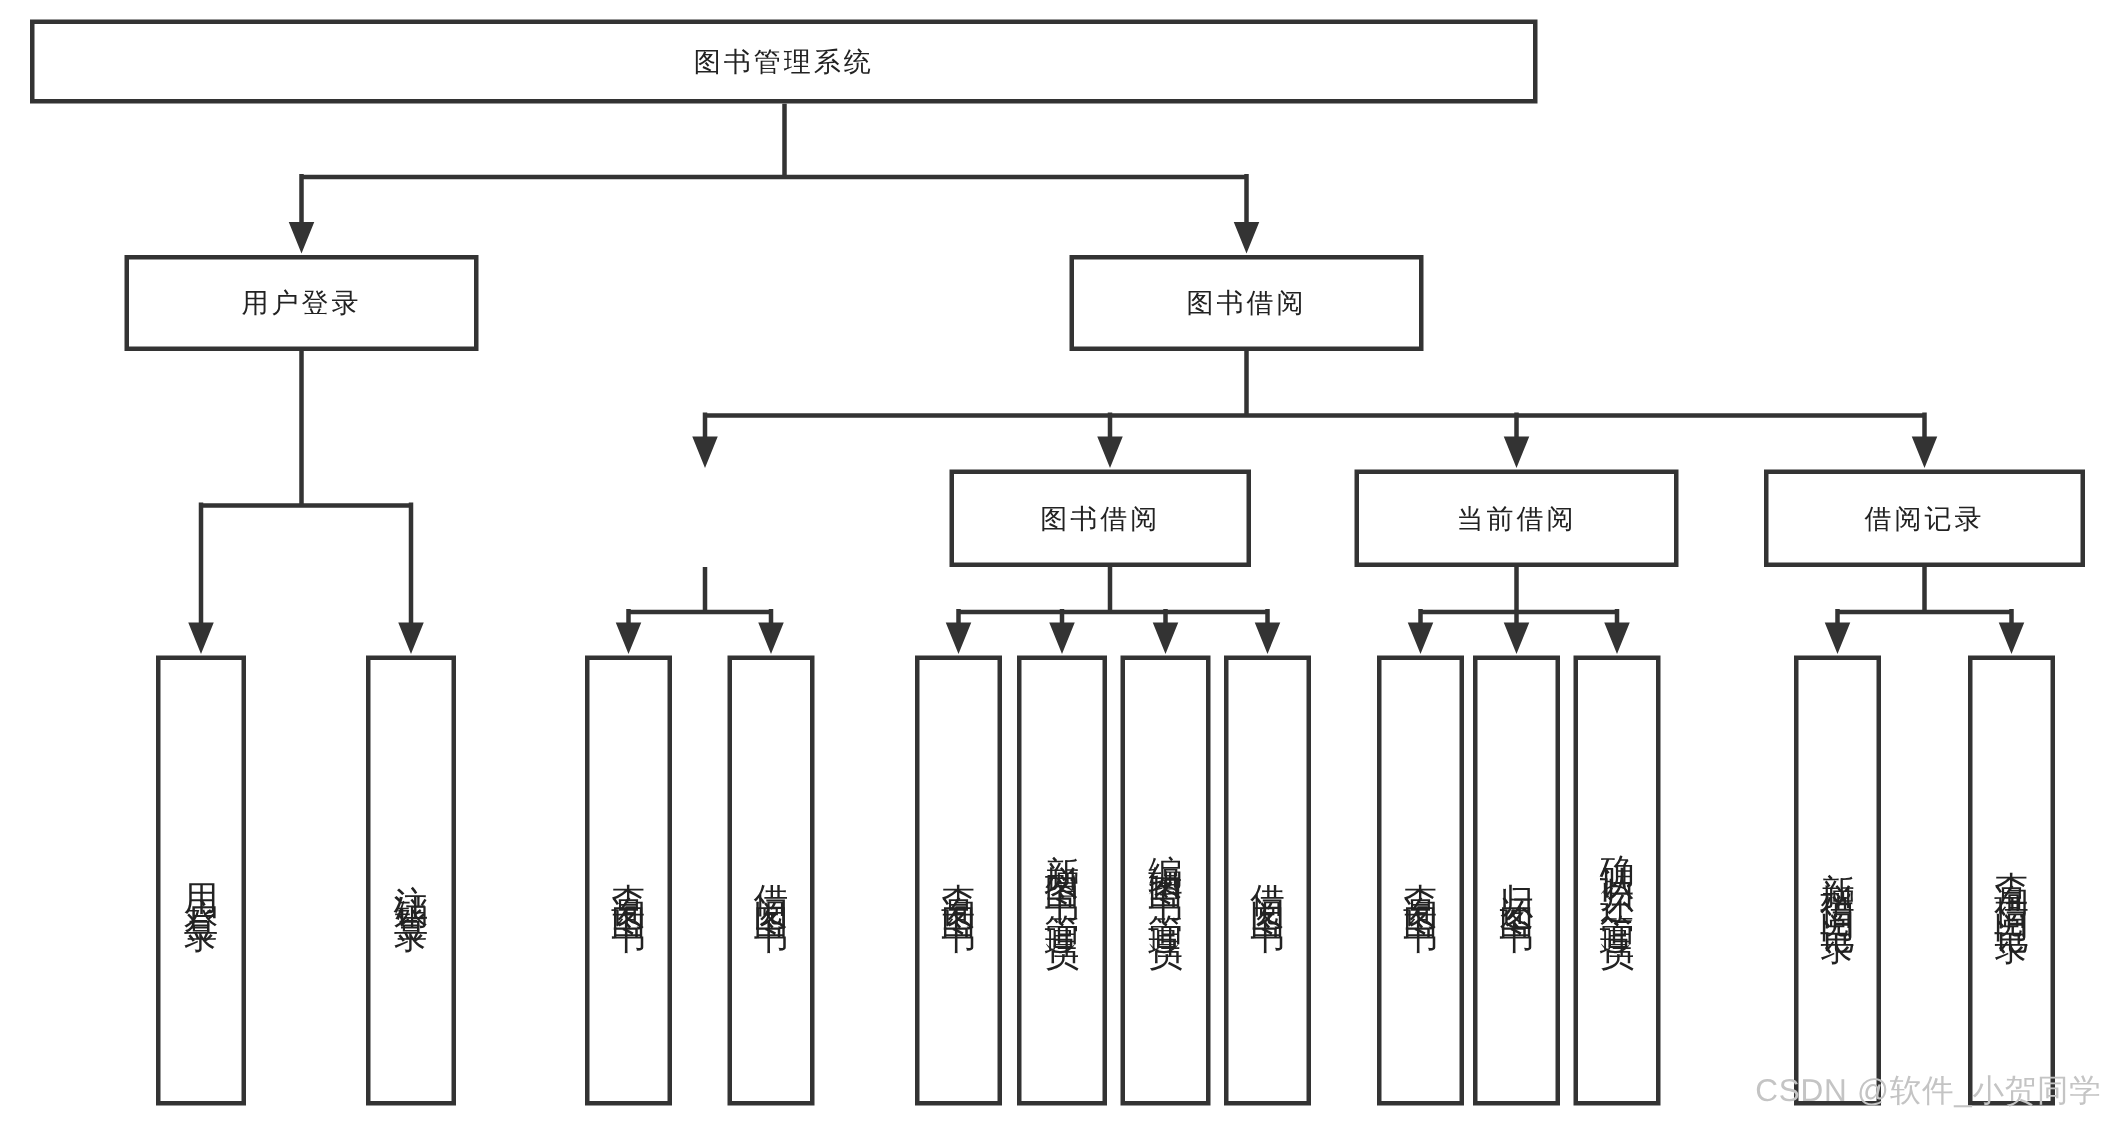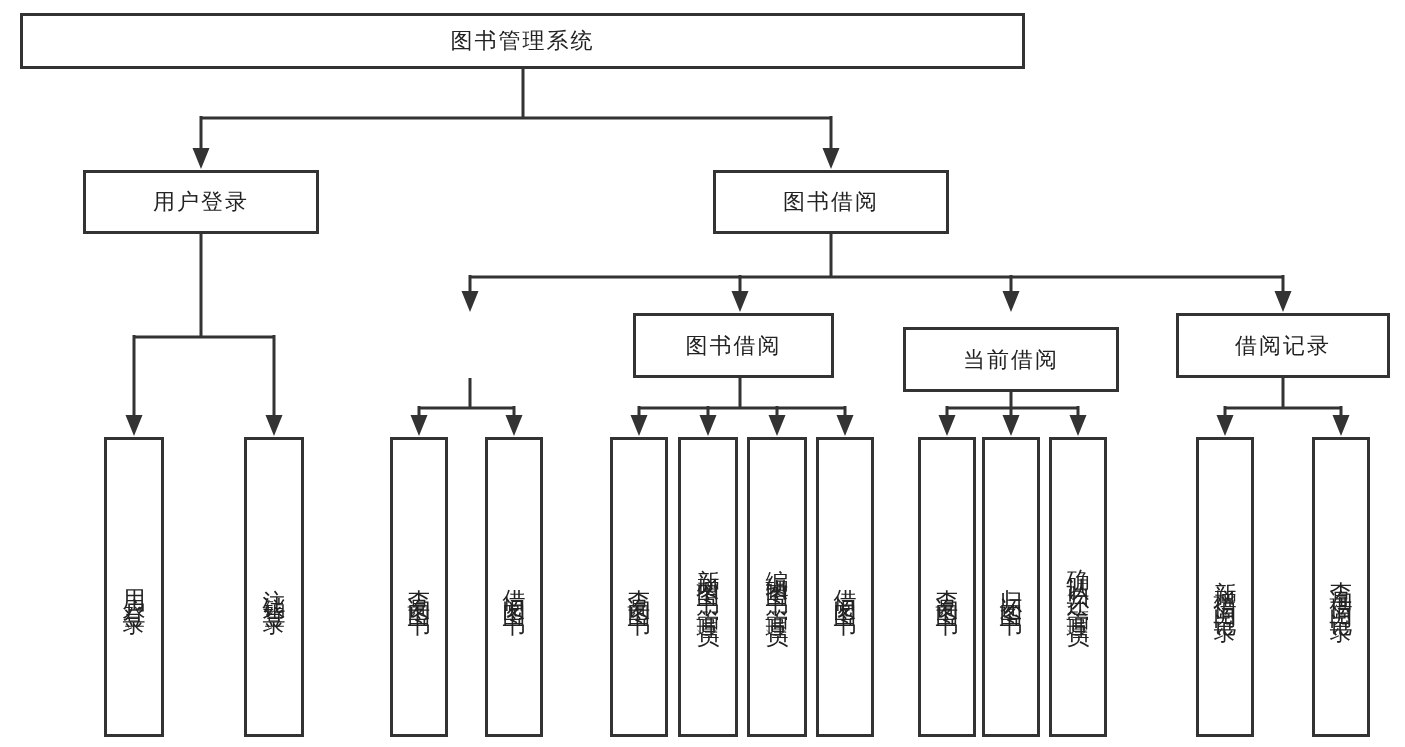--- a/index.html
+++ b/index.html
@@ -18,21 +18,21 @@
   .node {
     position: absolute;
     box-sizing: border-box;
     background: var(--box-background, #ffffff);
     border: 3px solid var(--line, #333333);
     display: flex;
     align-items: center;
     justify-content: center;
     z-index: 2;
   }
-  .hnode { font-size: 22px; letter-spacing: 2px; white-space: nowrap; }
+  .hnode { font-size: 18px; letter-spacing: 2px; white-space: nowrap; }
   .vnode {
     writing-mode: vertical-rl;
     text-orientation: mixed;
     font-size: 23px;
     letter-spacing: 8px;
     line-height: 1;
   }
   .watermark {
     position: absolute;
     top: 713px;
@@ -80,35 +80,36 @@
       M1216.5,415 L1233.5,415 L1225,436 Z
       M1332.5,415 L1349.5,415 L1341,436 Z"></path>
   </svg>
 
   <div class="node hnode" style="left:20px; top:13px; width:1005px; height:56px;">图书管理系统</div>
 
   <div class="node hnode" style="left:83px; top:170px; width:236px; height:64px;">用户登录</div>
   <div class="node hnode" style="left:713px; top:170px; width:236px; height:64px;">图书借阅</div>
 
   <div class="node hnode" style="left:633px; top:313px; width:201px; height:65px;">图书借阅</div>
-  <div class="node hnode" style="left:903px; top:327px; width:216px; height:65px;">当前借阅</div>
+  <div class="node hnode" style="left:903px; top:313px; width:216px; height:65px;">当前借阅</div>
   <div class="node hnode" style="left:1176px; top:313px; width:214px; height:65px;">借阅记录</div>
 
   <div class="node vnode" style="left:104px; top:437px; width:60px; height:300px;">用户登录</div>
   <div class="node vnode" style="left:244px; top:437px; width:60px; height:300px;">注销登录</div>
 
   <div class="node vnode" style="left:390px; top:437px; width:58px; height:300px;">查询图书</div>
   <div class="node vnode" style="left:485px; top:437px; width:58px; height:300px;">借阅图书</div>
 
   <div class="node vnode" style="left:610px; top:437px; width:58px; height:300px;">查询图书</div>
   <div class="node vnode" style="left:678px; top:437px; width:60px; height:300px;">新增图书（管理员）</div>
   <div class="node vnode" style="left:747px; top:437px; width:60px; height:300px;">编辑图书（管理员）</div>
   <div class="node vnode" style="left:816px; top:437px; width:58px; height:300px;">借阅图书</div>
 
   <div class="node vnode" style="left:918px; top:437px; width:58px; height:300px;">查询图书</div>
   <div class="node vnode" style="left:982px; top:437px; width:58px; height:300px;">归还图书</div>
   <div class="node vnode" style="left:1049px; top:437px; width:58px; height:300px;">确认归还（管理员）</div>
 
   <div class="node vnode" style="left:1196px; top:437px; width:58px; height:300px;">新增借阅记录</div>
   <div class="node vnode" style="left:1312px; top:437px; width:58px; height:300px;">查询借阅记录</div>
 
+  <div class="watermark">CSDN @软件_小贺同学</div>
 
 </div>
 
 </body></html>

